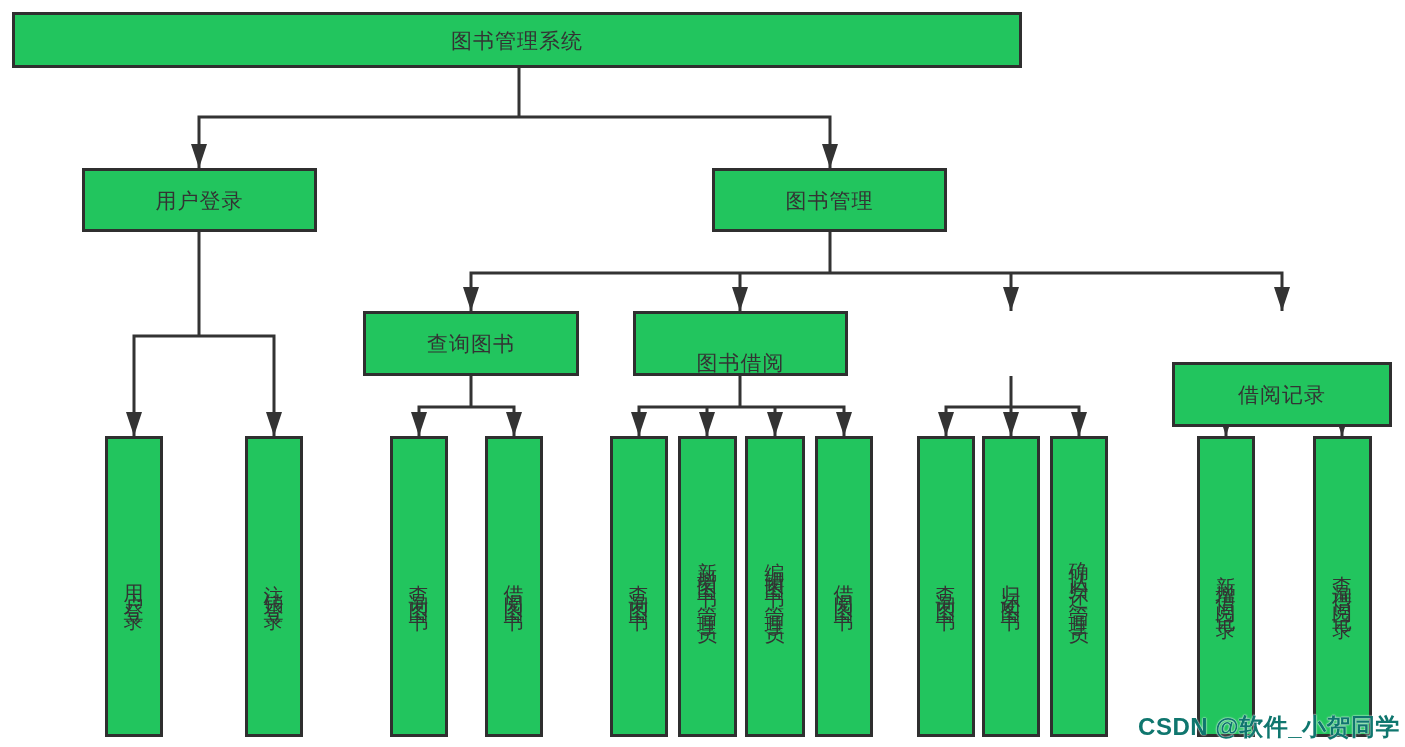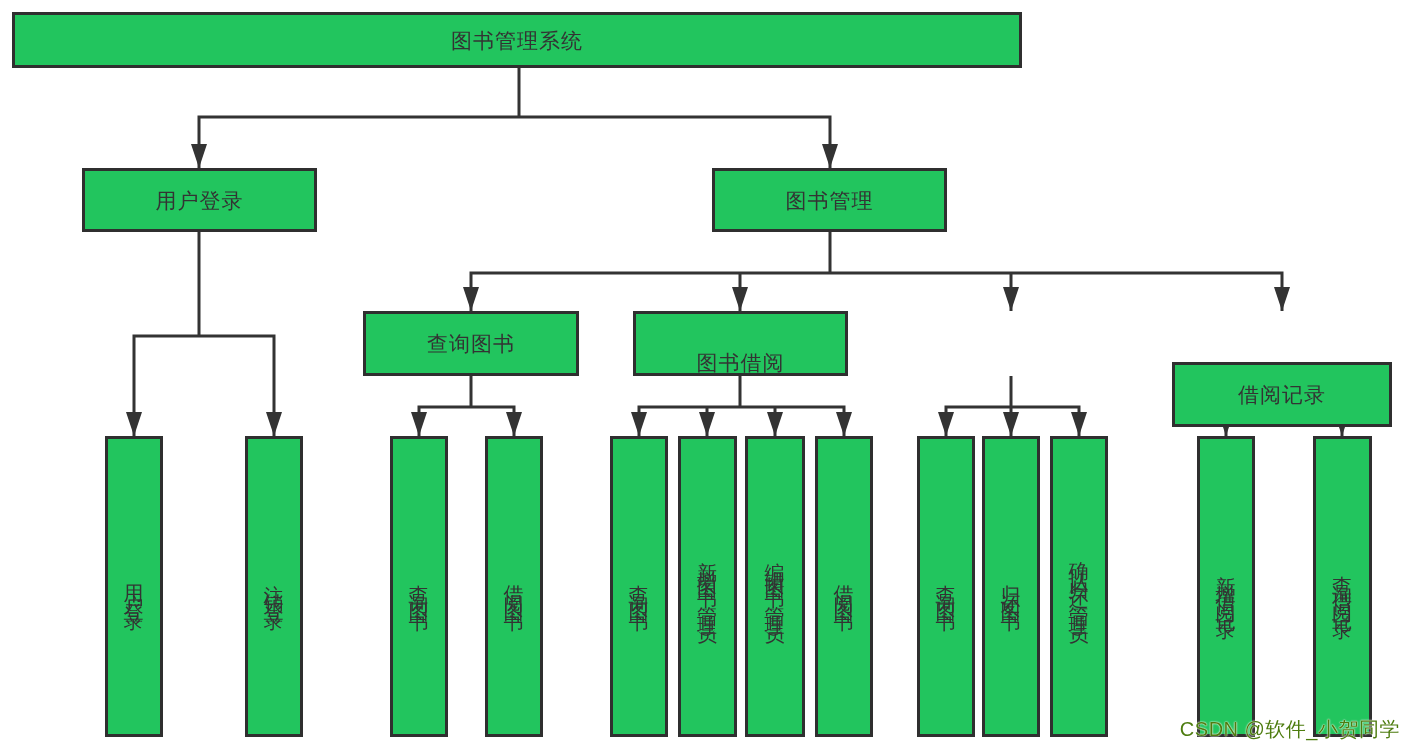--- a/index.html
+++ b/index.html
@@ -28,25 +28,26 @@
   .vnode .label{
     writing-mode:vertical-rl;
     text-orientation:mixed;
     font-size:20px;
     letter-spacing:9px;
     line-height:1;
   }
   .watermark{
     position:absolute;
     right:5px;bottom:4px;
-    font-size:20px;
-    color:#4d7c0f;
+    font-size:24px;
+    color:#0f766e;
     letter-spacing:0.5px;
     text-shadow:0 0 2px #ffffff,0 0 1px #ffffff;
     white-space:nowrap;
+    font-weight:bold;
   }
 </style>
 </head>
 <body>
 
 <div class="canvas">
 
   <svg class="connectors" width="1405" height="747" viewBox="0 0 1405 747" xmlns="http://www.w3.org/2000/svg">
     <path fill="none" stroke="#333333" stroke-width="3" d="
       M519 68 V117 M199 168 V117 H830 V168

